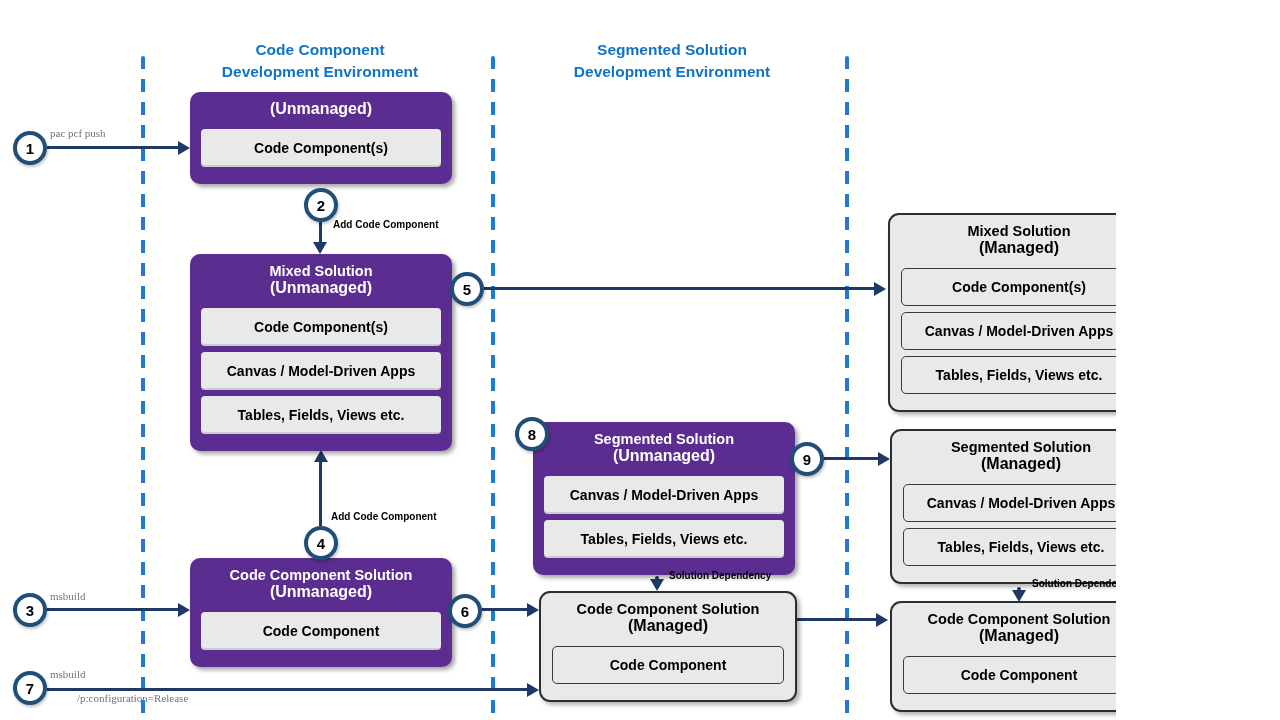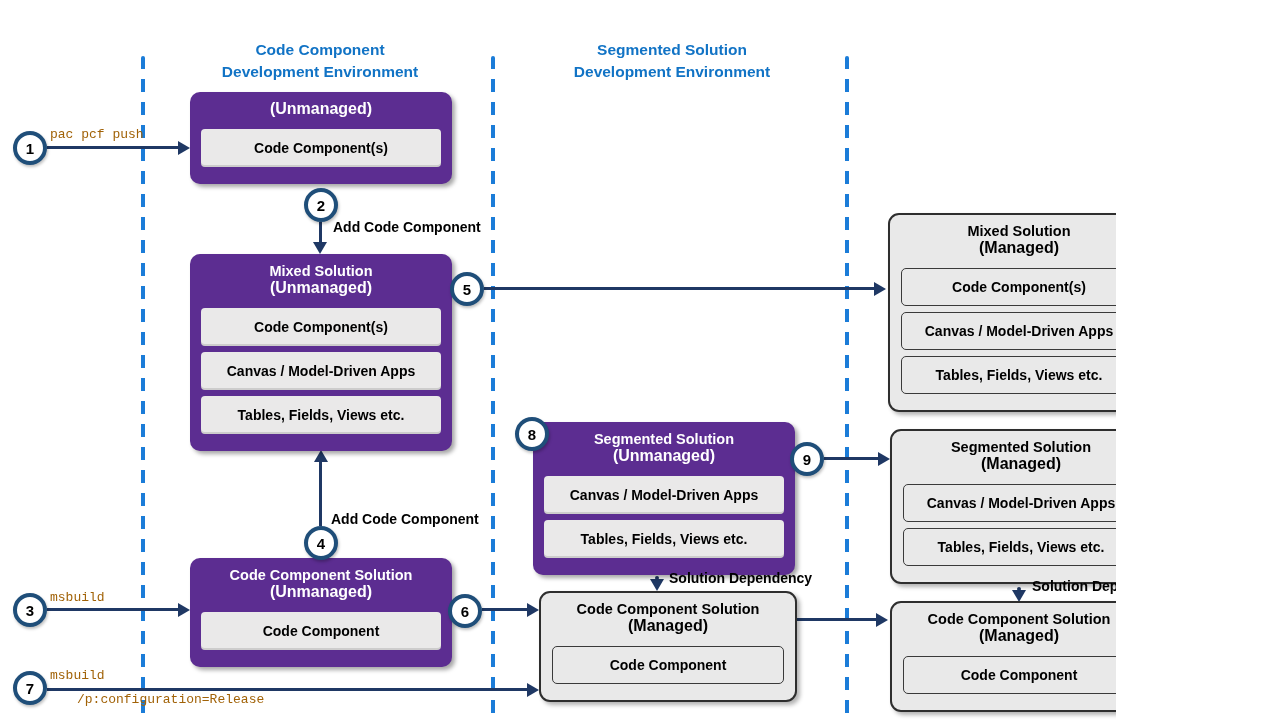--- a/index.html
+++ b/index.html
@@ -60,25 +60,25 @@
     border-top:7px solid transparent; border-bottom:7px solid transparent;
     border-left:12px solid #1F3864; }
   .ahead-down { position:absolute; width:0; height:0; z-index:2;
     border-left:7px solid transparent; border-right:7px solid transparent;
     border-top:12px solid #1F3864; }
   .ahead-up { position:absolute; width:0; height:0; z-index:2;
     border-left:7px solid transparent; border-right:7px solid transparent;
     border-bottom:12px solid #1F3864; }
   
   .mono-label {
-    position:absolute; font-family:Liberation Mono, monospace; font-size:13px;
-    color:#a16207; white-space:nowrap; z-index:4;
+    position:absolute; font-family:Liberation Serif, serif; font-size:11px;
+    color:#737373; white-space:nowrap; z-index:4;
   }
   .flow-label {
-    position:absolute; font-weight:bold; font-size:14px; color:#000000;
+    position:absolute; font-weight:bold; font-size:10px; color:#000000;
     white-space:nowrap; z-index:4;
   }
 </style>
 </head>
 <body>
 
 <div class="canvas">
 
   <div class="dash-line" style="left:141px;"></div>
   <div class="dash-line" style="left:491px;"></div>

